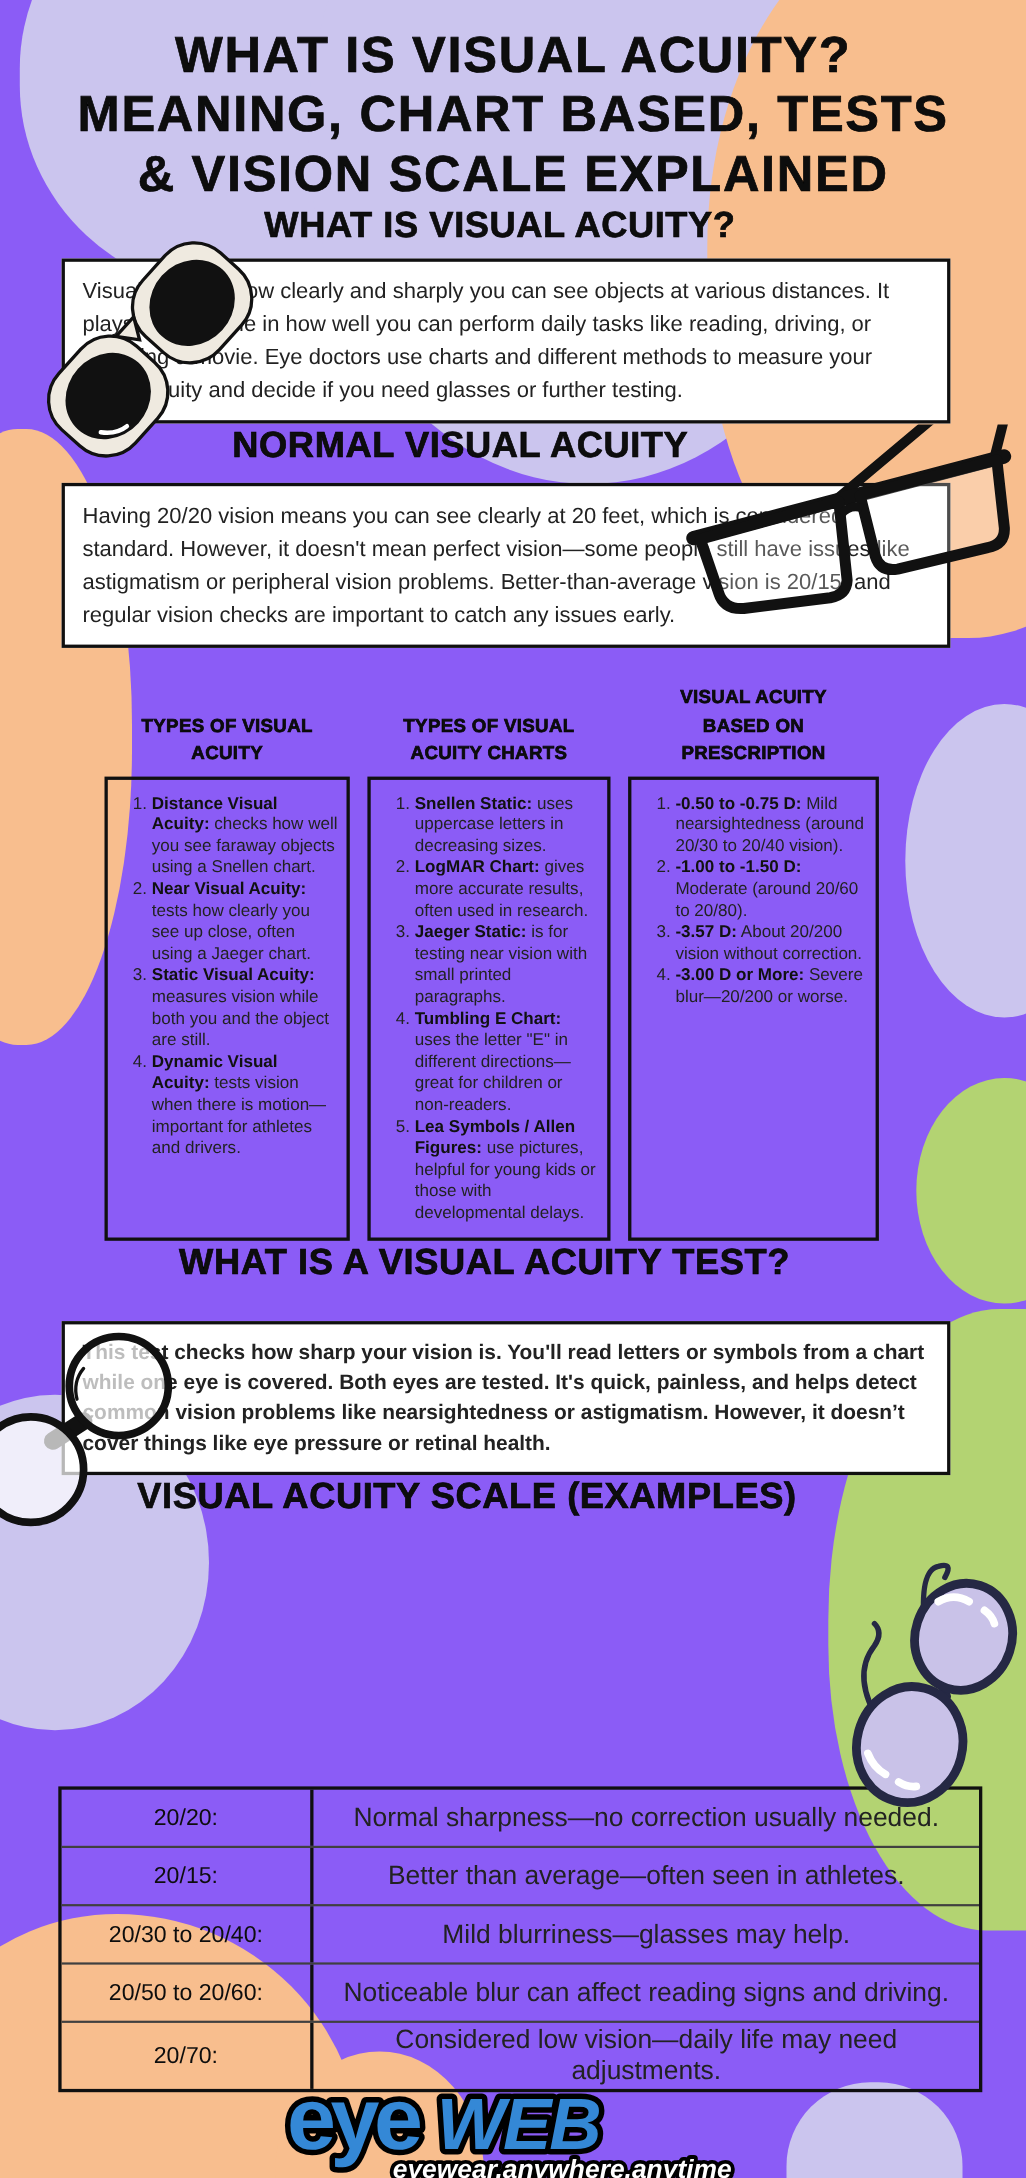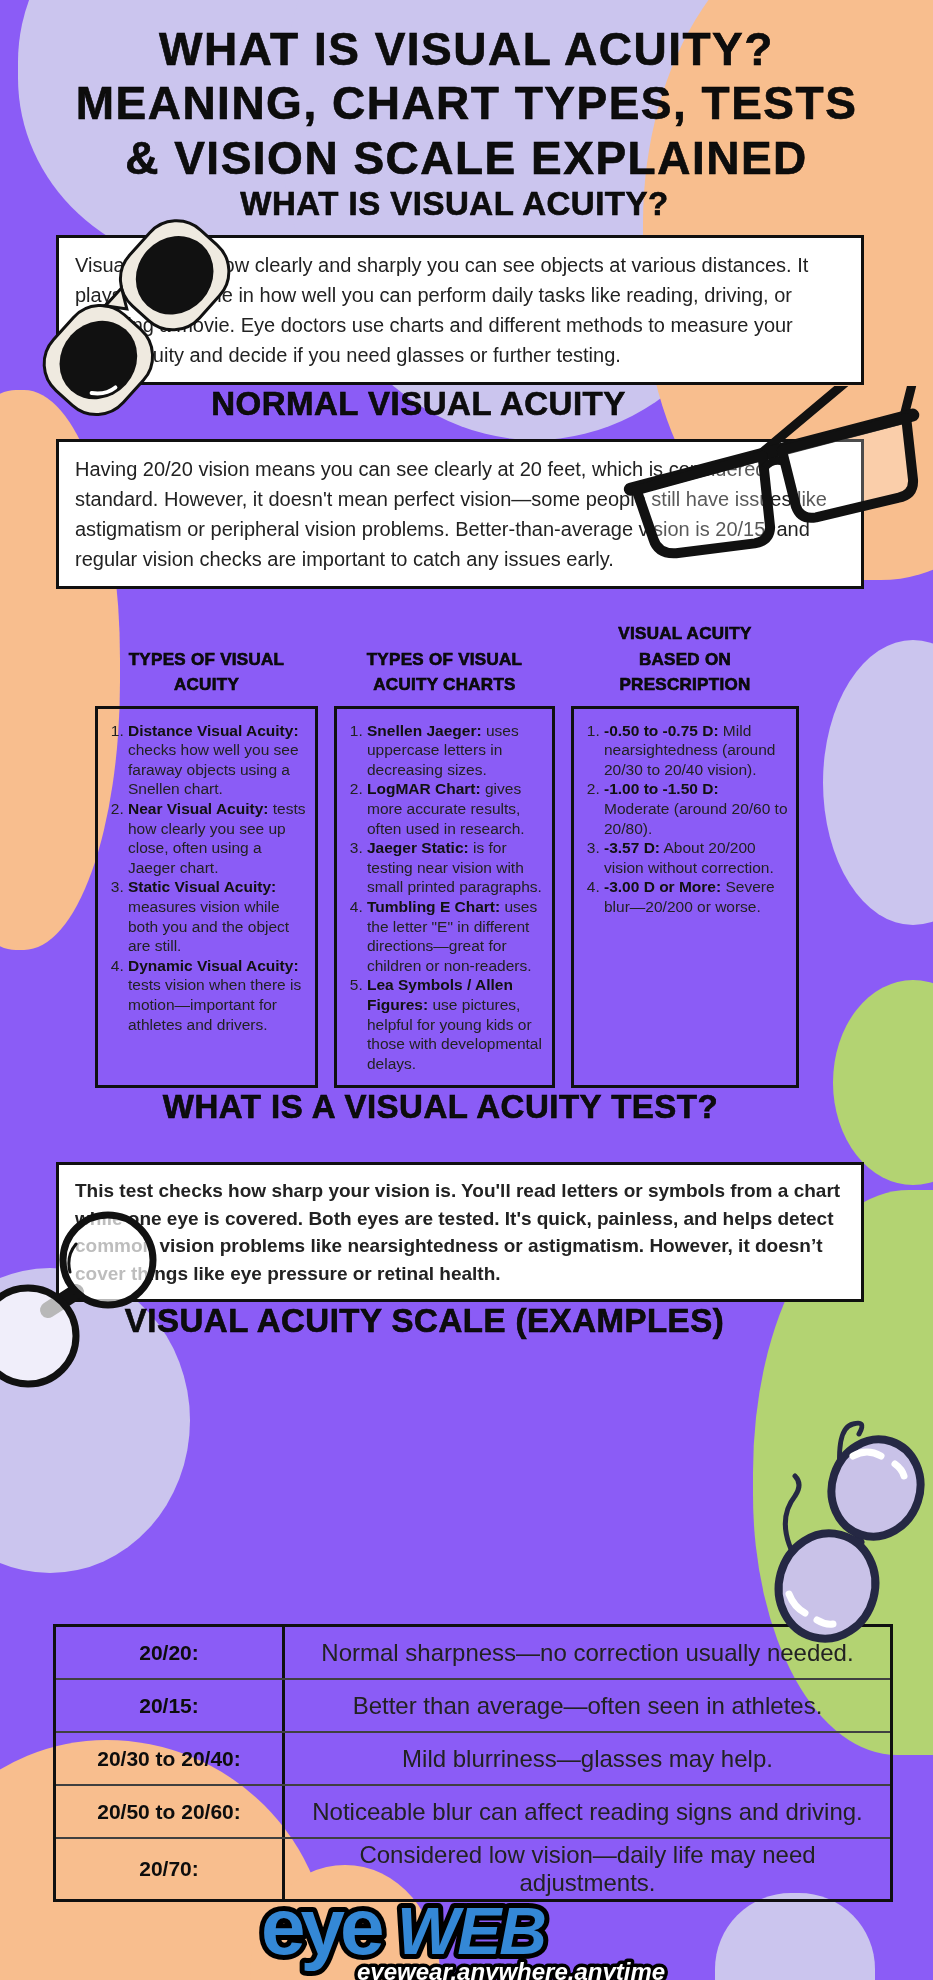--- a/index.html
+++ b/index.html
@@ -38,31 +38,31 @@
   .txtbox p { margin:0; }
   .box-what   { margin-top:12px; }
   .box-normal { margin-top:16px; }
   .box-test   { margin-top:36px; line-height:27.5px; font-size:19px;font-weight:bold; }
 
   .cols { display:grid; grid-template-columns:223px 221px 228px; gap:8px 16px;
           width:704px; margin:14px 0 0 95px; align-items:end; }
   .colhead { text-align:center; font-size:17px; line-height:1.5; letter-spacing:0.3px; align-self:end; }
   .colhead .inner3 { width:160px; margin:0 auto; }
   .colbox { box-sizing:border-box; border:3px solid #101010; background:transparent;
-            padding:12px 8px 12px 8px; align-self:stretch; }
+            padding:12px 8px 12px 18px; align-self:stretch; }
   .colbox ol { margin:0; padding-left:22px; font-size:15.5px; line-height:19.6px; color:#222; }
   .colbox li b { color:#111; font-weight:800; }
 
   
   .scale-table { position:absolute; z-index:2; left:53px; top:1624px; width:840px;
                  box-sizing:border-box; border:3px solid #101010; background:transparent; }
   .trow { display:grid; grid-template-columns:229px 1fr; }
   .trow + .trow { border-top:2px solid #404040; }
   .tcell-l { border-right:3px solid #101010; display:flex; align-items:center; justify-content:center;
-             min-height:47px; font-weight:700; font-size:21px; color:#0d0d0d; }
+             min-height:47px; font-weight:400; font-size:21px; color:#0d0d0d; }
   .tcell-r { display:flex; align-items:center; justify-content:center; min-height:47px;
              font-size:24px; color:#222; text-align:center; padding:2px 8px; }
 
   .illus { position:absolute; z-index:3; }
   .logo-wrap { position:absolute; z-index:4; left:50%; transform:translateX(-50%); top:1884px; }
 </style>
 </head>
 <body>
 
 <div class="page">
@@ -117,21 +117,21 @@
     <ellipse cx="72" cy="170" rx="48" ry="53" transform="rotate(15 72 170)" fill="#C9C2E8" stroke="#252844" stroke-width="8"></ellipse>
     <path d="M98,40 q14,-8 28,0" stroke="#fff" stroke-width="7" fill="none" stroke-linecap="round"></path>
     <path d="M140,48 q7,5 9,12" stroke="#fff" stroke-width="7" fill="none" stroke-linecap="round"></path>
     <path d="M34,178 q5,13 16,19" stroke="#fff" stroke-width="7" fill="none" stroke-linecap="round"></path>
     <path d="M62,204 q8,5 16,4" stroke="#fff" stroke-width="7" fill="none" stroke-linecap="round"></path>
   </svg>
 
   <div class="content">
     <h1 class="title display">
       <div>WHAT IS VISUAL ACUITY?</div>
-      <div>MEANING, CHART TYPES, TESTS</div>
+      <div>MEANING, CHART BASED, TESTS</div>
       <div>&amp; VISION SCALE EXPLAINED</div>
     </h1>
 
     <h2 class="sec display h-what">WHAT IS VISUAL ACUITY?</h2>
     <div class="txtbox box-what">
       <p>Visual acuity is how clearly and sharply you can see objects at various distances. It plays a major role in how well you can perform daily tasks like reading, driving, or watching a movie. Eye doctors use charts and different methods to measure your visual acuity and decide if you need glasses or further testing.</p>
     </div>
 
     <h2 class="sec display h-normal">NORMAL VISUAL ACUITY</h2>
     <div class="txtbox box-normal">
@@ -148,21 +148,21 @@
       <div class="colbox" style="grid-column:1; grid-row:2;">
         <ol>
           <li><b>Distance Visual Acuity:</b><span> checks how well you see faraway objects using a Snellen chart.</span></li>
           <li><b>Near Visual Acuity:</b><span> tests how clearly you see up close, often using a Jaeger chart.</span></li>
           <li><b>Static Visual Acuity:</b><span> measures vision while both you and the object are still.</span></li>
           <li><b>Dynamic Visual Acuity:</b><span> tests vision when there is motion—important for athletes and drivers.</span></li>
         </ol>
       </div>
       <div class="colbox" style="grid-column:2; grid-row:2;">
         <ol>
-          <li><b>Snellen Jaeger:</b><span> uses uppercase letters in decreasing sizes.</span></li>
+          <li><b>Snellen Static:</b><span> uses uppercase letters in decreasing sizes.</span></li>
           <li><b>LogMAR Chart:</b><span> gives more accurate results, often used in research.</span></li>
           <li><b>Jaeger Static:</b><span> is for testing near vision with small printed paragraphs.</span></li>
           <li><b>Tumbling E Chart:</b><span> uses the letter "E" in different directions—great for children or non-readers.</span></li>
           <li><b>Lea Symbols / Allen Figures:</b><span> use pictures, helpful for young kids or those with developmental delays.</span></li>
         </ol>
       </div>
       <div class="colbox" style="grid-column:3; grid-row:2;">
         <ol>
           <li><b>-0.50 to -0.75 D:</b><span> Mild nearsightedness (around 20/30 to 20/40 vision).</span></li>
           <li><b>-1.00 to -1.50 D:</b><span> Moderate (around 20/60 to 20/80).</span></li>

